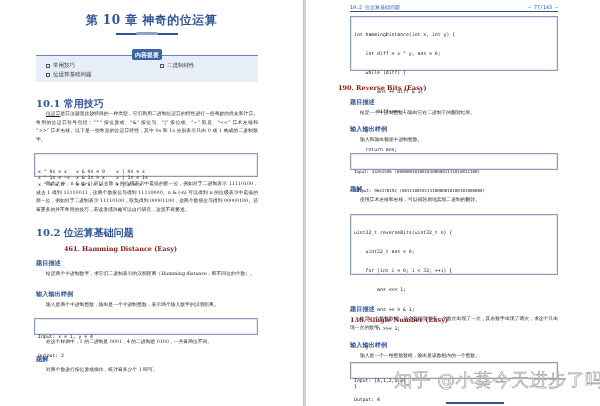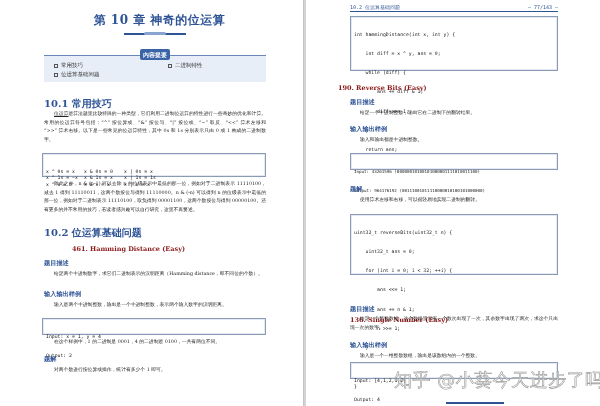--- a/index.html
+++ b/index.html
@@ -1,19 +1,19 @@
 <!DOCTYPE html>
 <html><head>
 <meta charset="utf-8">
 <style>
   * { box-sizing: border-box; margin: 0; padding: 0; }
   html, body { width: 600px; height: 406px; overflow: hidden; background: #ffffff; }
   body { font-family: "DejaVu Serif", serif; color: #222; position: relative; }
   .page { position: absolute; top: 0; height: 406px; background: #fff; overflow: hidden; }
-  .page-left { left: 8px; width: 303px; }
+  .page-left { left: 0; width: 303px; }
   .page-right { left: 306px; width: 294px; }
   .divider { position: absolute; left: 303px; top: 0; width: 3px; height: 406px; background: #d4d4d4; border-left: 1px solid #c4c4c4; }
 
   .chapter-title { position: absolute; top: 12px; left: 0; width: 303px; text-align: center; font-size: 12px; font-weight: bold; color: #2f5496; letter-spacing: 0.5px; }
   .title-rule { position: absolute; top: 33px; left: 116px; width: 62px; height: 2px; background: #2f5496; }
   .title-rule::after { content:""; position:absolute; left:20px; top:-1px; width:22px; height:3px; background:#8aa3d0; border-radius:2px; }
 
   .toc-box { position: absolute; top: 55px; left: 36px; width: 222px; height: 27px; background: #e8eef7; border-top: 1px solid #6a86b8; }
   .toc-badge { position: absolute; top: -7px; left: 96px; width: 30px; height: 11px; background: #3a63a8; color: #fff; font-size: 6px; text-align: center; line-height: 11px; border-radius: 2px; font-weight: bold; }
   .toc-item { position: absolute; font-size: 5.5px; color: #333; display: flex; align-items: center; gap: 3px; font-family: "DejaVu Sans Mono", monospace; }

